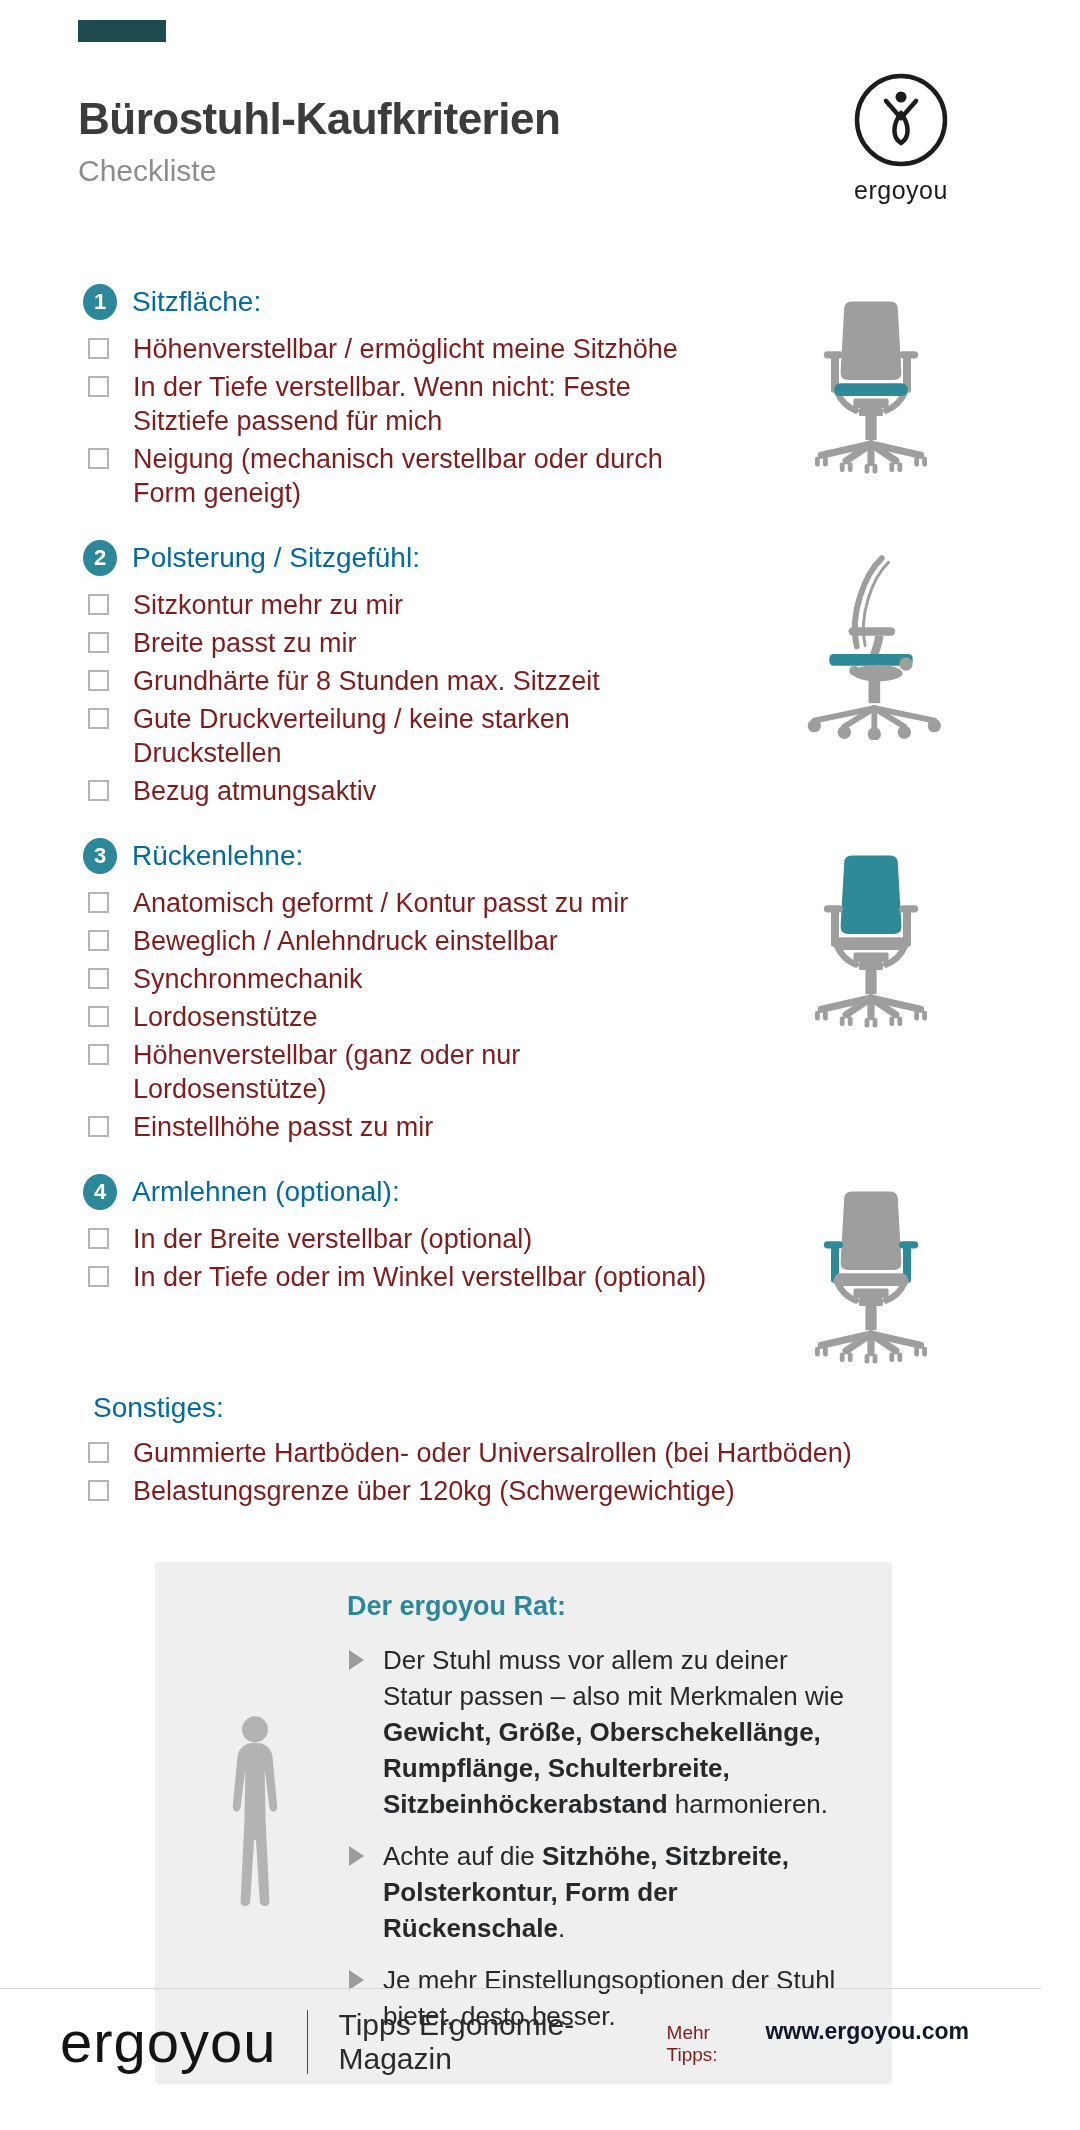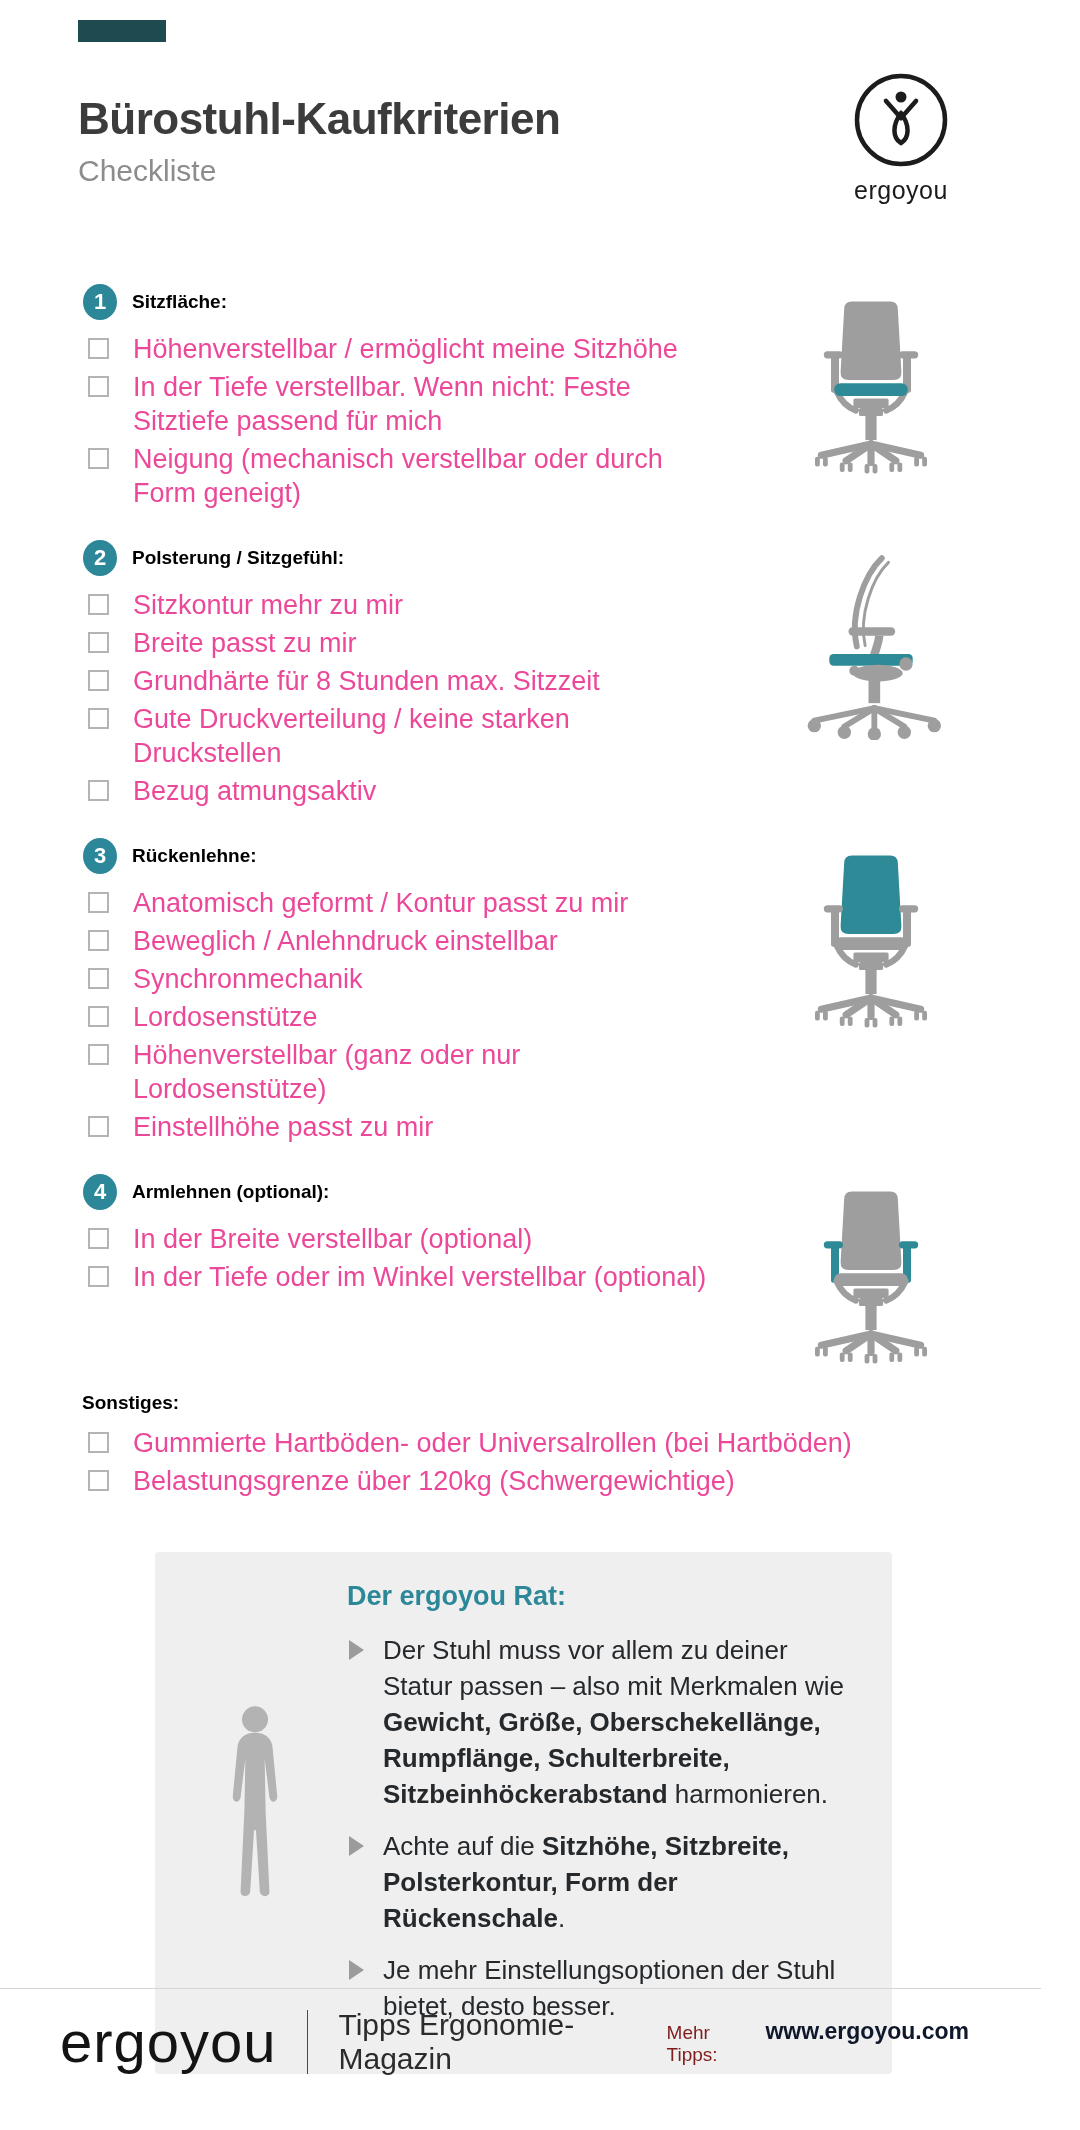--- a/index.html
+++ b/index.html
@@ -12,26 +12,26 @@
   .subtitle{margin:10px 0 0;font-size:30px;color:#8c8c8c;}
   .logo{position:absolute;top:70px;right:86px;width:108px;text-align:center;}
   .logo-label{font-size:25px;color:#1b1b1b;margin-top:2px;letter-spacing:.5px;}
   
   .content{padding:96px 70px 0 78px;}
   .sec{display:flex;margin-bottom:26px;}
   .sec-body{flex:1;min-width:0;}
   .sec-head{display:flex;align-items:center;margin-bottom:12px;}
   .badge{flex:none;width:34px;height:36px;border-radius:50%;background:#2c8799;color:#fff;
          font-weight:700;font-size:22px;display:flex;align-items:center;justify-content:center;margin-left:5px;}
-  .sec-title{font-size:19px;font-weight:700;color:#000000;margin:0 0 0 15px;}
-  .sec-title.noband{margin-left:4px;}
+  .sec-title{font-size:28px;font-weight:400;color:#0369a1;margin:0 0 0 15px;}
+  .sec-title.noband{margin-left:15px;}
   .items{list-style:none;margin:0;padding:0;}
   .item{display:flex;align-items:flex-start;margin-bottom:4px;}
   .checkbox{flex:none;width:17px;height:17px;border:2.5px solid #b4b4b4;margin:6px 0 0 10px;background:#fff;}
-  .item-label{margin-left:24px;font-size:27px;line-height:34px;color:#ec4899;max-width:580px;}
+  .item-label{margin-left:24px;font-size:27px;line-height:34px;color:#7f1d1d;max-width:580px;}
   .sec.full .item-label{max-width:none;}
   .chair{flex:none;width:200px;display:flex;justify-content:center;align-items:flex-start;padding-top:8px;}
   
   .advice{display:flex;background:#efefef;border-radius:4px;margin:50px 79px 0 77px;
           padding:25px 40px 34px 30px;}
   .advice-figure{flex:none;width:140px;display:flex;align-items:center;justify-content:center;}
   .advice-content{flex:1;padding:4px 0 0 22px;}
   .advice-title{font-size:27px;font-weight:700;color:#2c8799;margin:0 0 20px;}
   .bullet{display:flex;margin-bottom:16px;}
   .tri{flex:none;width:0;height:0;border-left:15px solid #9b9b9b;border-top:10px solid transparent;

